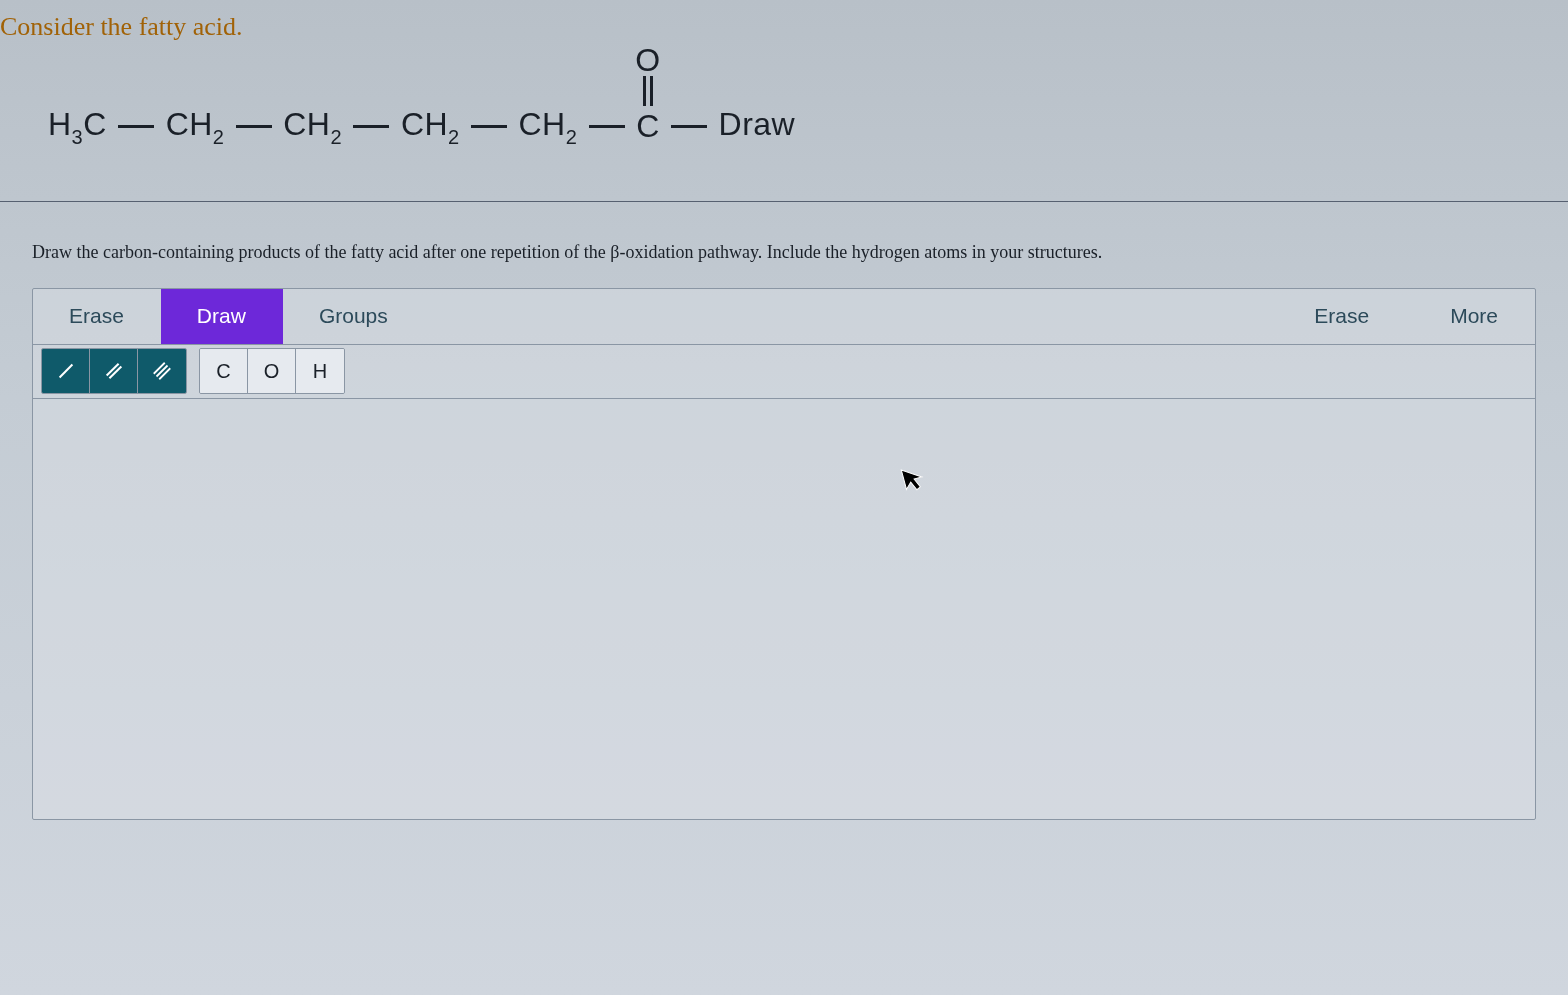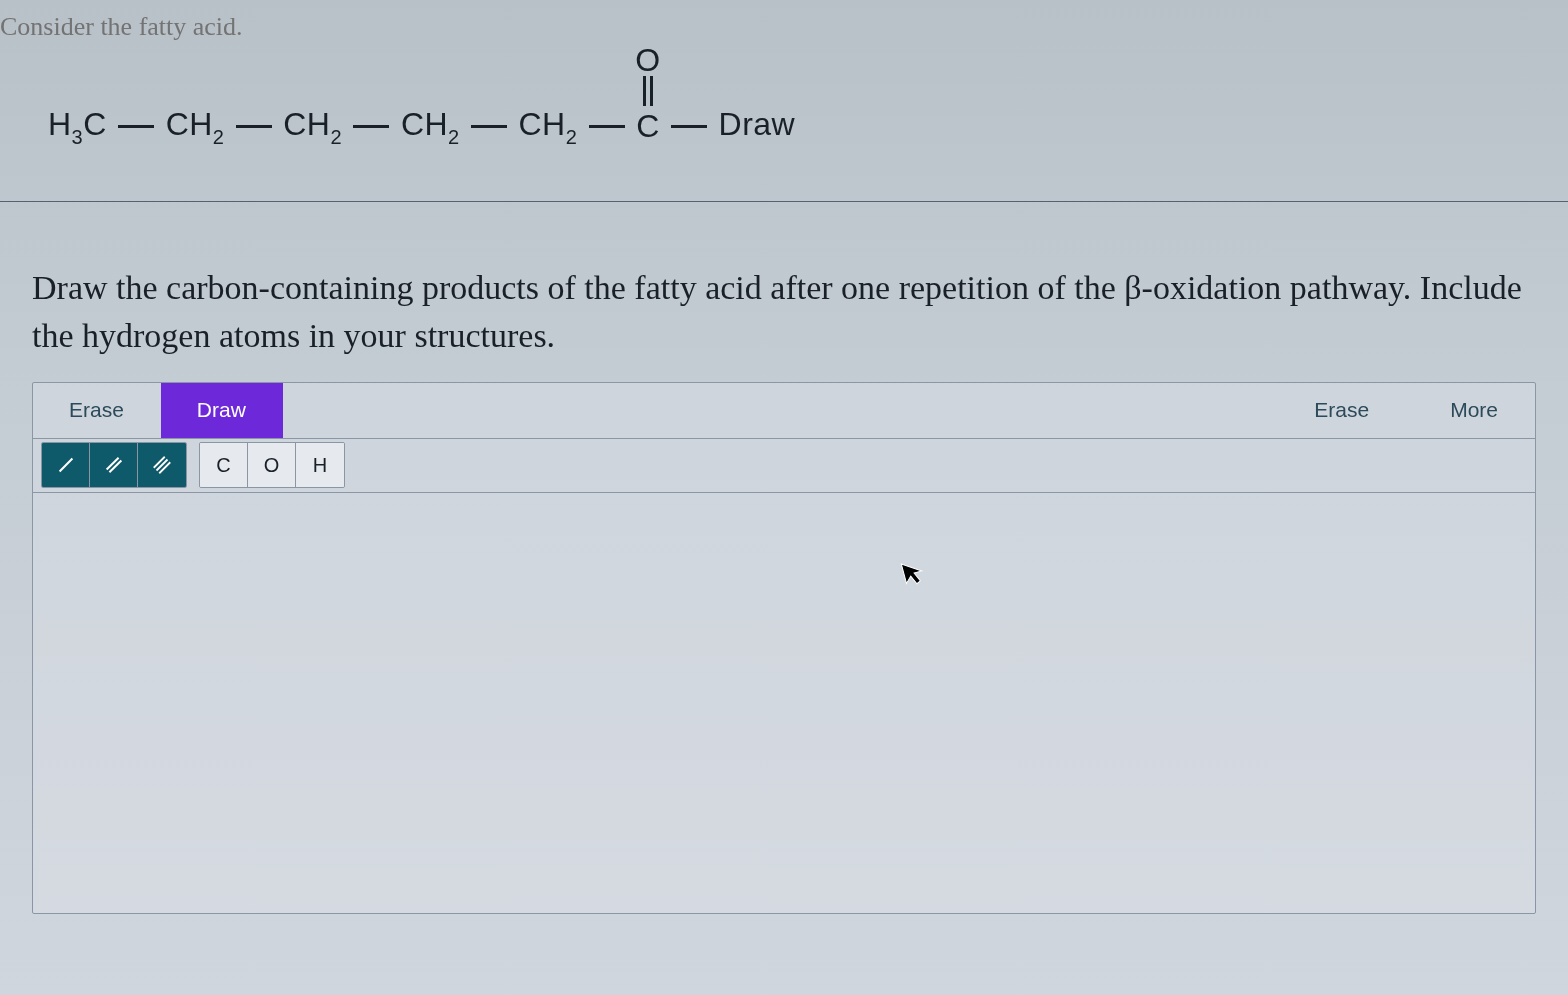--- a/index.html
+++ b/index.html
@@ -10,21 +10,21 @@
     height: 995px;
     overflow: hidden;
     color: #1a2028;
   }
   .top-section {
     padding: 12px 0 24px 0;
   }
   .prompt-a {
     font-size: 26px;
     padding: 0 0 0 0px;
-    color: #737373;
+    color: #a16207;
   }
   .formula {
     font-size: 32px;
     padding-left: 48px;
     letter-spacing: 0.5px;
     font-family: Arial, sans-serif;
     color: #1a2028;
   }
   .formula .sub { font-size: 20px; vertical-align: sub; position: relative; top: 2px; }
   .formula .bond { display:inline-block; width: 36px; border-top: 3px solid #1a2028; vertical-align: middle; margin: 0 2px; }
@@ -39,25 +39,24 @@
   .separator {
     border: none;
     border-top: 1.5px solid #566070;
     margin: 30px 0 0 0;
     width: 100%;
   }
   .bottom-section {
     padding: 38px 32px 0 32px;
   }
   .prompt-b {
-    font-size: 34px;
+    font-size: 18px;
     color: #1a2028;
     line-height: 1.4;
     margin-bottom: 22px;
-    margin-top: 24px;
   }
   .editor {
     border: 1px solid #8a96a4;
     background: rgba(225,230,236,0.35);
     border-radius: 2px;
   }
   .toolbar-row1 {
     display: flex;
     border-bottom: 1px solid #8a96a4;
     align-items: stretch;
@@ -152,20 +151,21 @@
 
 <hr class="separator">
 
 <div class="bottom-section">
   <div class="prompt-b">Draw the carbon-containing products of the fatty acid after one repetition of the β-oxidation pathway. Include the hydrogen atoms in your structures.</div>
 
   <div class="editor">
     <div class="toolbar-row1">
       <div class="tab">Erase</div>
       <div class="tab active">Draw</div>
+      <div class="tab">Groups</div>
       <div class="tab erase">Erase</div>
       <div class="tab">More</div>
     </div>
     <div class="toolbar-row2">
       <div class="btn-group">
         <div class="tool-btn active">
           <svg viewBox="0 0 24 24">
               <line x1="5" y1="19" x2="19" y2="5" stroke="#fff" stroke-width="2.2"></line>
             </svg>
         </div>

